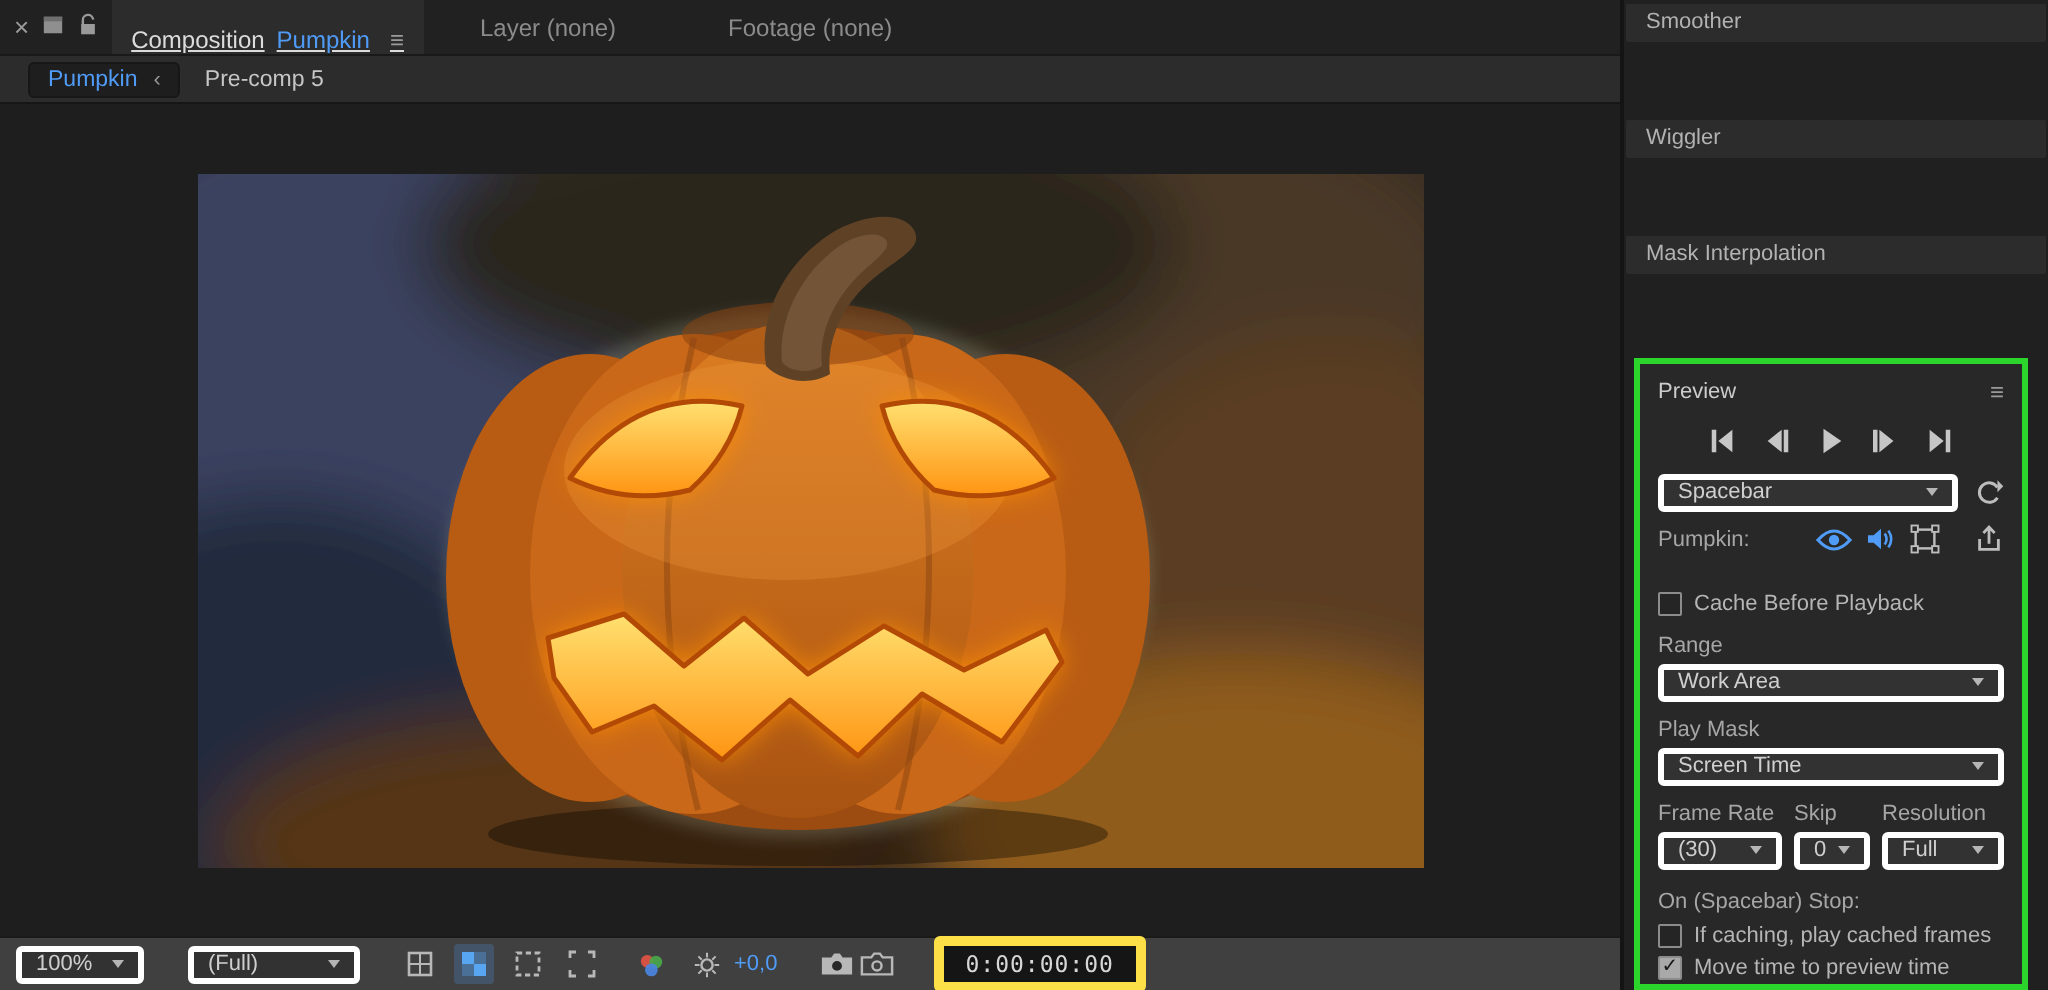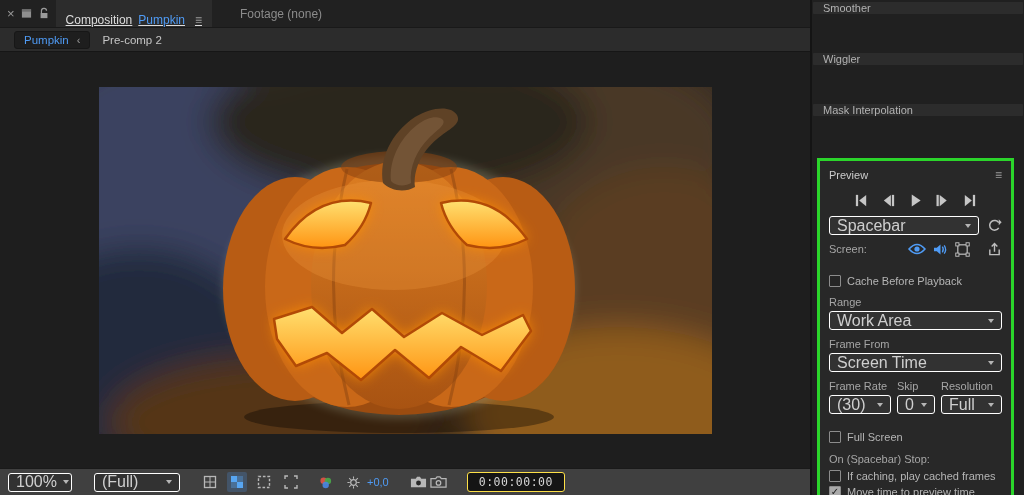--- a/index.html
+++ b/index.html
@@ -28,33 +28,33 @@
   .crumb-pill .cur { color:#4f9bf5; font-size:11.5px; }
   .crumb-pill .chv { color:#9a9a9a; font-size:11px; }
   .crumb-parent { margin-left:12px; color:#c6c6c6; font-size:11.5px; }
 
   .viewport { flex:1; background:#1e1e1e; display:flex; align-items:center; justify-content:center; }
   .comp-image { width:613px; height:347px; display:block; }
 
   
   .btoolbar { height:27px; background:#404040; border-top:1px solid #1a1a1a;
               display:flex; align-items:center; padding:0 8px; }
-  .dd { height:19px; background:#323232; border:1px solid #ffffff; border-radius:3px;
+  .dd { height:19px; background:#323232; border:3px solid #ffffff; border-radius:3px;
         display:flex; align-items:center; justify-content:space-between; gap:6px;
-        padding:0 7px; color:#cfcfcf; font-size:16px; cursor:default; }
+        padding:0 7px; color:#cfcfcf; font-size:11px; cursor:default; }
   .dd-arrow { width:0; height:0; border-left:3.5px solid transparent;
               border-right:3.5px solid transparent; border-top:4.5px solid #b5b5b5; flex:none; }
   .tb-dd-zoom { width:64px; }
   .tb-dd-res  { width:86px; margin-left:22px; }
   .tb-icons { display:flex; align-items:center; gap:7px; margin-left:20px; color:#b8b8b8; }
   .tb-ic { width:20px; height:20px; display:flex; align-items:center; justify-content:center;
            border-radius:2px; }
   .tb-ic.active { background:rgba(79,155,245,.22); color:#58a6f2; }
   .exposure { color:#4f9bf5; font-size:11px; margin-left:4px; }
-  .timecode { margin-left:18px; background:#151515; border:1px solid #fde047; border-radius:3px;
+  .timecode { margin-left:18px; background:#151515; border:5px solid #fde047; border-radius:3px;
               padding:2px 11px; color:#d6d6d6; font-size:11.5px;
               font-family:"DejaVu Sans Mono", monospace; letter-spacing:.5px; }
 
   
   .right { width:212px; background:#202020; display:flex; flex-direction:column; padding-top:1px;gap:32px; }
   .phead { height:21px; margin:1px 1px 6px 1px; background:#2c2c2c; border-radius:1px;
            display:flex; align-items:center; padding-left:10px;
            color:#b2b2b2; font-size:11px; }
 
   .green-wrap { margin:4px 10px 0 5px; border:3px solid #2bd52b; height:352px; background:#282828; }
@@ -114,30 +114,33 @@
               <rect x="3" y="7" width="8" height="6" fill="#9a9a9a"></rect>
             </svg>
         </span>
       </div>
       <div class="tab-active">
         <span>Composition</span>
         <span class="comp-name">Pumpkin</span>
         <span class="menu">≡</span>
       </div>
       <div class="tab-dim">
+        <span>Layer (none)</span>
+      </div>
+      <div class="tab-dim">
         <span>Footage (none)</span>
       </div>
     </div>
 
     <div class="breadcrumb">
       <div class="crumb-pill">
         <span class="cur">Pumpkin</span>
         <span class="chv">‹</span>
       </div>
-      <span class="crumb-parent">Pre-comp 2</span>
+      <span class="crumb-parent">Pre-comp 5</span>
     </div>
 
     <div class="viewport">
 
       <svg class="comp-image" viewBox="0 0 613 347" preserveAspectRatio="none">
         <defs>
           <clipPath id="imgclip">
               <rect width="613" height="347"></rect>
             </clipPath>
           <filter id="bgblur" x="-30%" y="-30%" width="160%" height="160%">
@@ -331,21 +334,21 @@
           </div>
           <span class="mini-ic">
             <svg width="15" height="15" viewBox="0 0 16 16">
                 <path d="M12.5,10.5 A5.2,5.2 0 1 1 12.5,5" fill="none" stroke="currentColor" stroke-width="1.6"></path>
                 <polygon points="12.5,1.2 12.5,7.6 15.6,4.4" fill="currentColor"></polygon>
               </svg>
           </span>
         </div>
 
         <div class="inc-row">
-          <span class="pv-label" style="margin-top:0">Screen:</span>
+          <span class="pv-label" style="margin-top:0">Pumpkin:</span>
           <span class="inc-icons">
             <span class="inc-blue">
               <svg width="18" height="12" viewBox="0 0 18 12">
                   <path d="M1,6 Q9,-3 17,6 Q9,15 1,6 Z" fill="none" stroke="currentColor" stroke-width="1.6"></path>
                   <circle cx="9" cy="6" r="2.6" fill="currentColor"></circle>
                 </svg>
             </span>
             <span class="inc-blue">
               <svg width="15" height="13" viewBox="0 0 16 14">
                   <polygon points="1,5 4,5 8,1.5 8,12.5 4,9 1,9" fill="currentColor"></polygon>
@@ -376,21 +379,21 @@
         </label>
 
         <div class="pv-label" style="margin-top:9px">Range</div>
         <div class="row">
           <div class="dd grow">
             <span>Work Area</span>
             <span class="dd-arrow"></span>
           </div>
         </div>
 
-        <div class="pv-label" style="margin-top:8px">Frame From</div>
+        <div class="pv-label" style="margin-top:8px">Play Mask</div>
         <div class="row">
           <div class="dd grow">
             <span>Screen Time</span>
             <span class="dd-arrow"></span>
           </div>
         </div>
 
         <div class="fr-grid">
           <span class="pv-label">Frame Rate</span>
           <span class="pv-label">Skip</span>
@@ -402,24 +405,20 @@
           <div class="dd">
             <span>0</span>
             <span class="dd-arrow"></span>
           </div>
           <div class="dd">
             <span>Full</span>
             <span class="dd-arrow"></span>
           </div>
         </div>
 
-        <label class="cb" data-checked="false">
-          <span class="box"></span>
-          <span class="cb-label">Full Screen</span>
-        </label>
 
         <div class="pv-label onstop">On (Spacebar) Stop:</div>
 
         <label class="cb" style="margin-top:5px" data-checked="false">
           <span class="box"></span>
           <span class="cb-label">If caching, play cached frames</span>
         </label>
         <label class="cb" style="margin-top:4px" data-checked="true">
           <span class="box"></span>
           <span class="cb-label">Move time to preview time</span>

